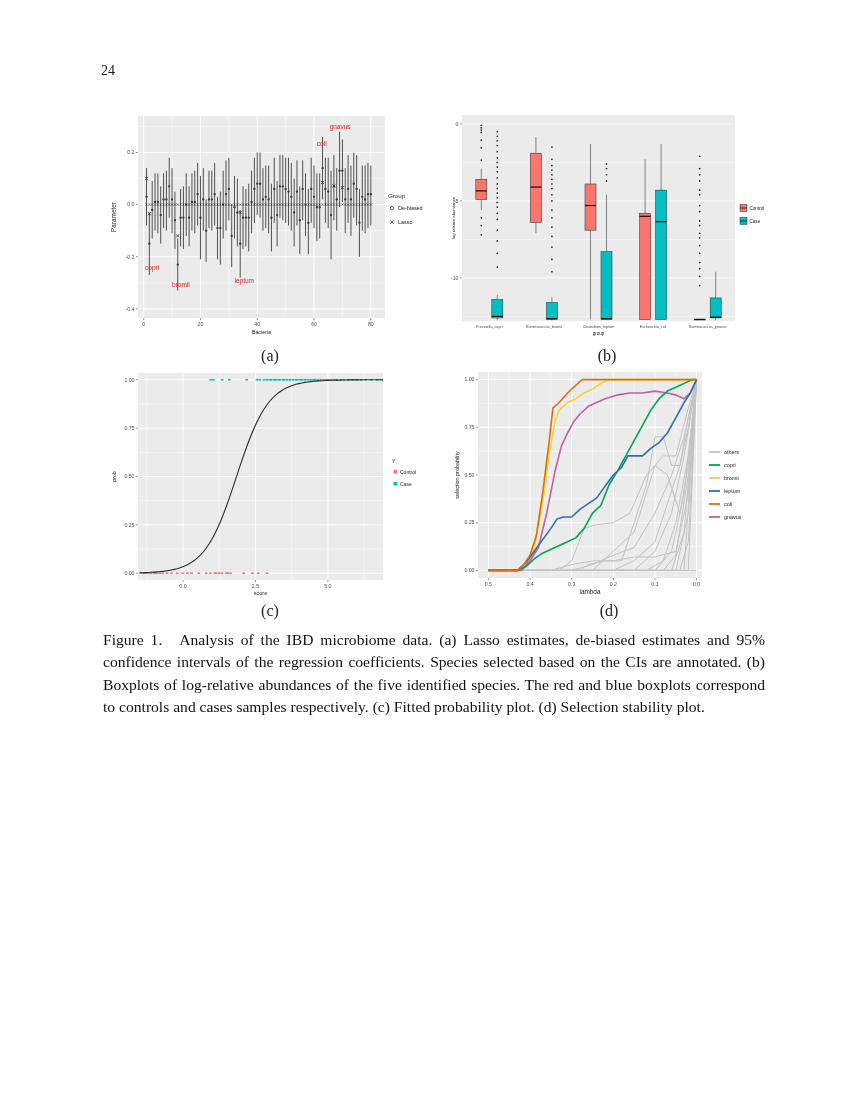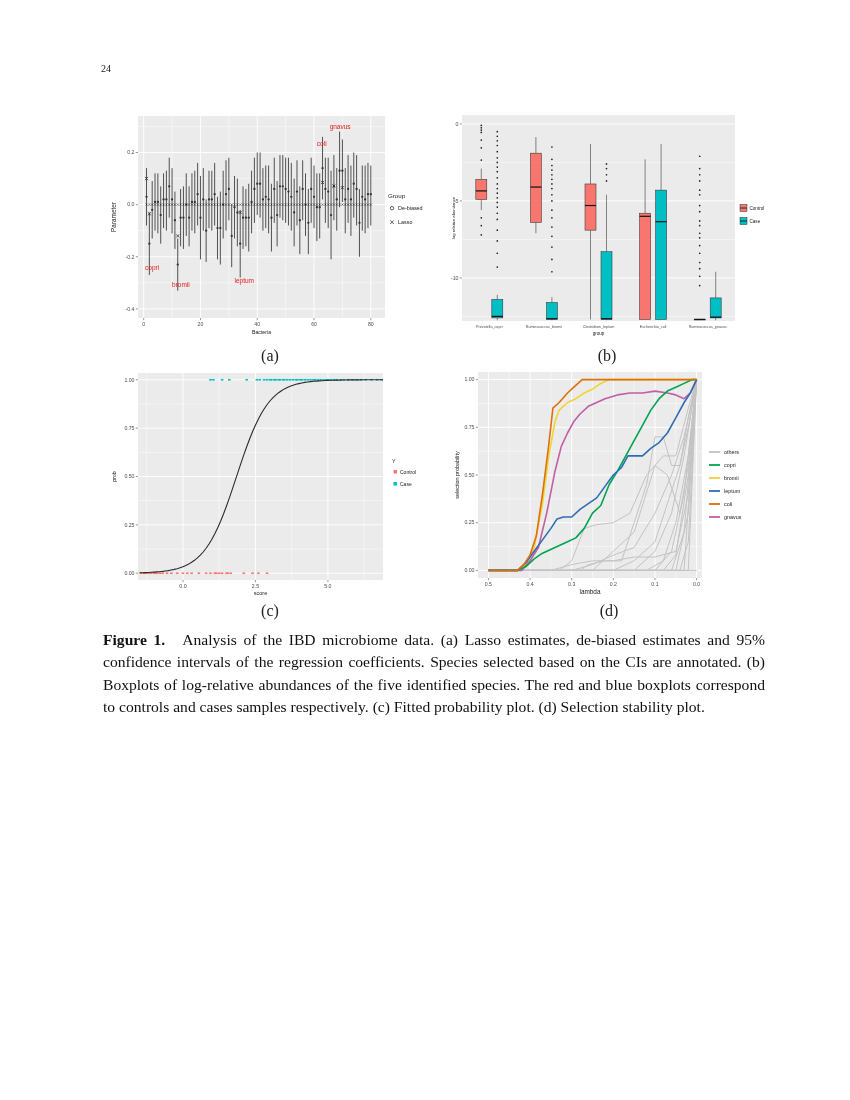--- a/index.html
+++ b/index.html
@@ -1,25 +1,25 @@
 <!DOCTYPE html>
 <html><head>
 <meta charset="utf-8">
 <style>
   html,body{margin:0;padding:0;}
   body{width:850px;height:1100px;background:#ffffff;position:relative;
        font-family:"Liberation Serif", serif;color:#1a1a1a;overflow:hidden;}
   .abs{position:absolute;}
-  #page-number{left:101px;top:63px;font-size:10px;}
+  #page-number{left:101px;top:63px;font-size:14px;}
   .subfig{position:absolute;}
   .subfig svg{display:block;}
   .subcaption{position:absolute;width:40px;text-align:center;font-size:16px;color:#222;}
   #caption{left:103px;top:629px;width:662px;font-size:15.6px;line-height:22.3px;
            text-align:justify;color:#111;}
-  #caption .cap-label{font-weight:bold;margin-right:17px;}
+  #caption .cap-label{font-weight:normal;margin-right:17px;}
 </style>
 </head>
 <body>
 
 <div id="page-number" class="abs">24</div>
 
 <div class="subfig" style="left:105px;top:110px;width:345px;height:240px;">
   <svg width="345" height="240" viewBox="0 0 345 240">
       <rect x="33" y="6" width="247" height="202" fill="#EBEBEB"></rect>
       <line x1="33" x2="280" y1="172.81290322580645" y2="172.81290322580645" stroke="#FFFFFF" stroke-width="0.45"></line>

